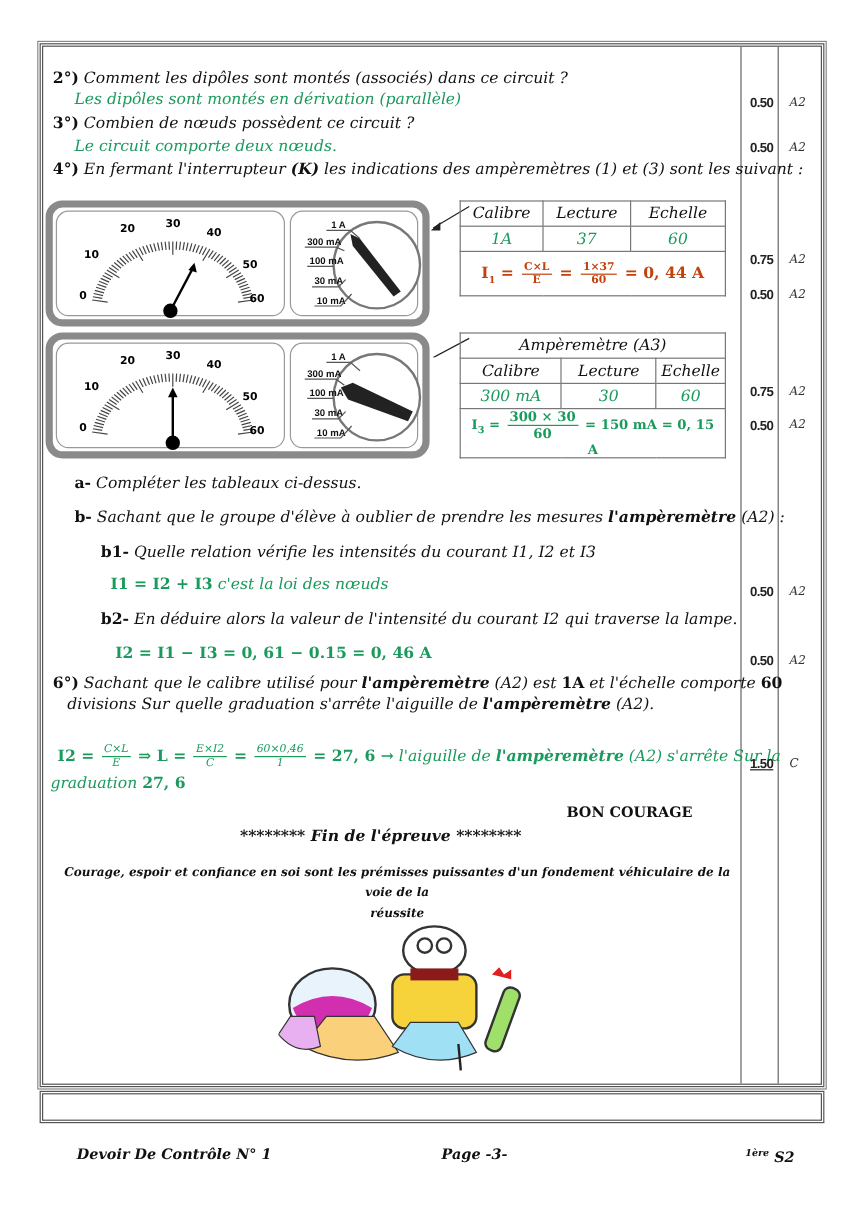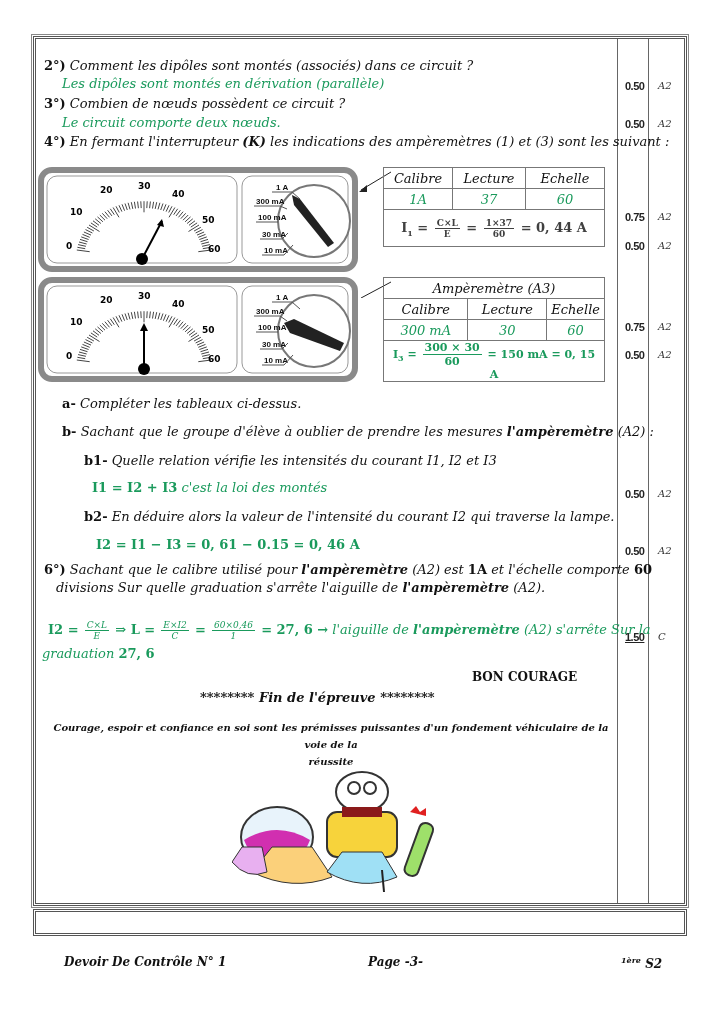--- a/index.html
+++ b/index.html
@@ -269,21 +269,21 @@
     <td style="width:60px">Calibre</td>
     <td style="width:64px">Lecture</td>
     <td>Echelle</td>
   </tr>
   <tr class="ans">
     <td style="color:#1a9a5c">1A</td>
     <td style="color:#1a9a5c">37</td>
     <td style="color:#1a9a5c">60</td>
   </tr>
   <tr>
-        <td colspan="3" style="height:36px;color:#404040;font-style:normal;font-weight:bold;">
+        <td colspan="3" style="height:36px;color:#c2410c;font-style:normal;font-weight:bold;">
     <span>I</span><sub>1</sub> =
     <span class="frac"><span class="num">C×L</span><span>E</span></span> =
     <span class="frac"><span class="num">1×37</span><span>60</span></span>
     <span>= 0, 44 A</span>
   </td>
       </tr>
 </tbody>
   </table>
 <div class="score" style="left:625px;top:211px;">0.75</div>
 <div class="crit" style="left:658px;top:211px;">A2</div>
@@ -329,21 +329,21 @@
   <span>Sachant que le groupe d'élève à oublier de prendre les mesures</span>
   <span class="bi">l'ampèremètre</span>
   <span>(A2) :</span>
 </div>
 <div class="txt q" style="left:84px;top:453px;">
   <span class="b">b1-</span>
   <span>Quelle relation vérifie les intensités du courant I1, I2 et I3</span>
 </div>
 <div class="txt ans" style="left:92px;top:480px;">
   <span style="font-style:normal;font-weight:bold;">I1 = I2 + I3</span>
-  <span>c'est la loi des montés</span>
+  <span>c'est la loi des nœuds</span>
 </div>
 <div class="score" style="left:625px;top:488px;">0.50</div>
 <div class="crit" style="left:658px;top:488px;">A2</div>
 
 <div class="txt q" style="left:84px;top:509px;">
   <span class="b">b2-</span>
   <span>En déduire alors la valeur de l'intensité du courant I2 qui traverse la lampe.</span>
 </div>
 <div class="txt ans" style="left:96px;top:537px;font-style:normal;font-weight:bold;">I2 = I1 − I3 = 0, 61 − 0.15 = 0, 46 A</div>
 <div class="score" style="left:625px;top:545px;">0.50</div>

